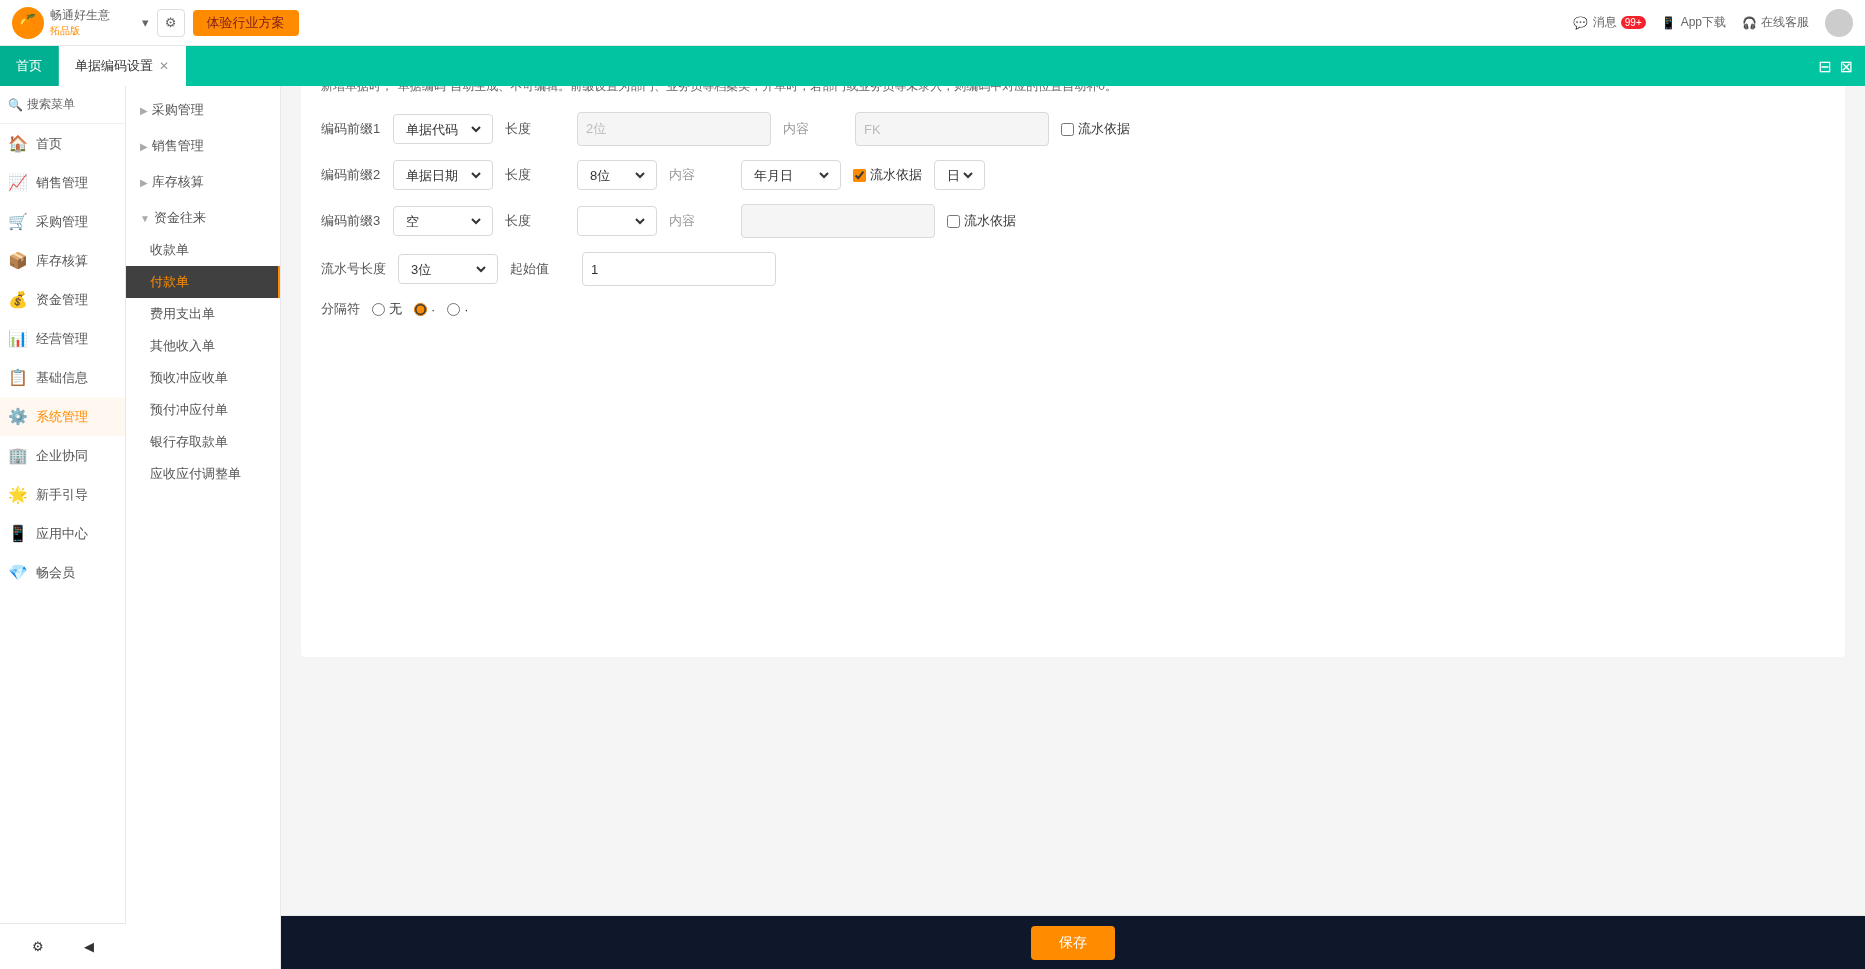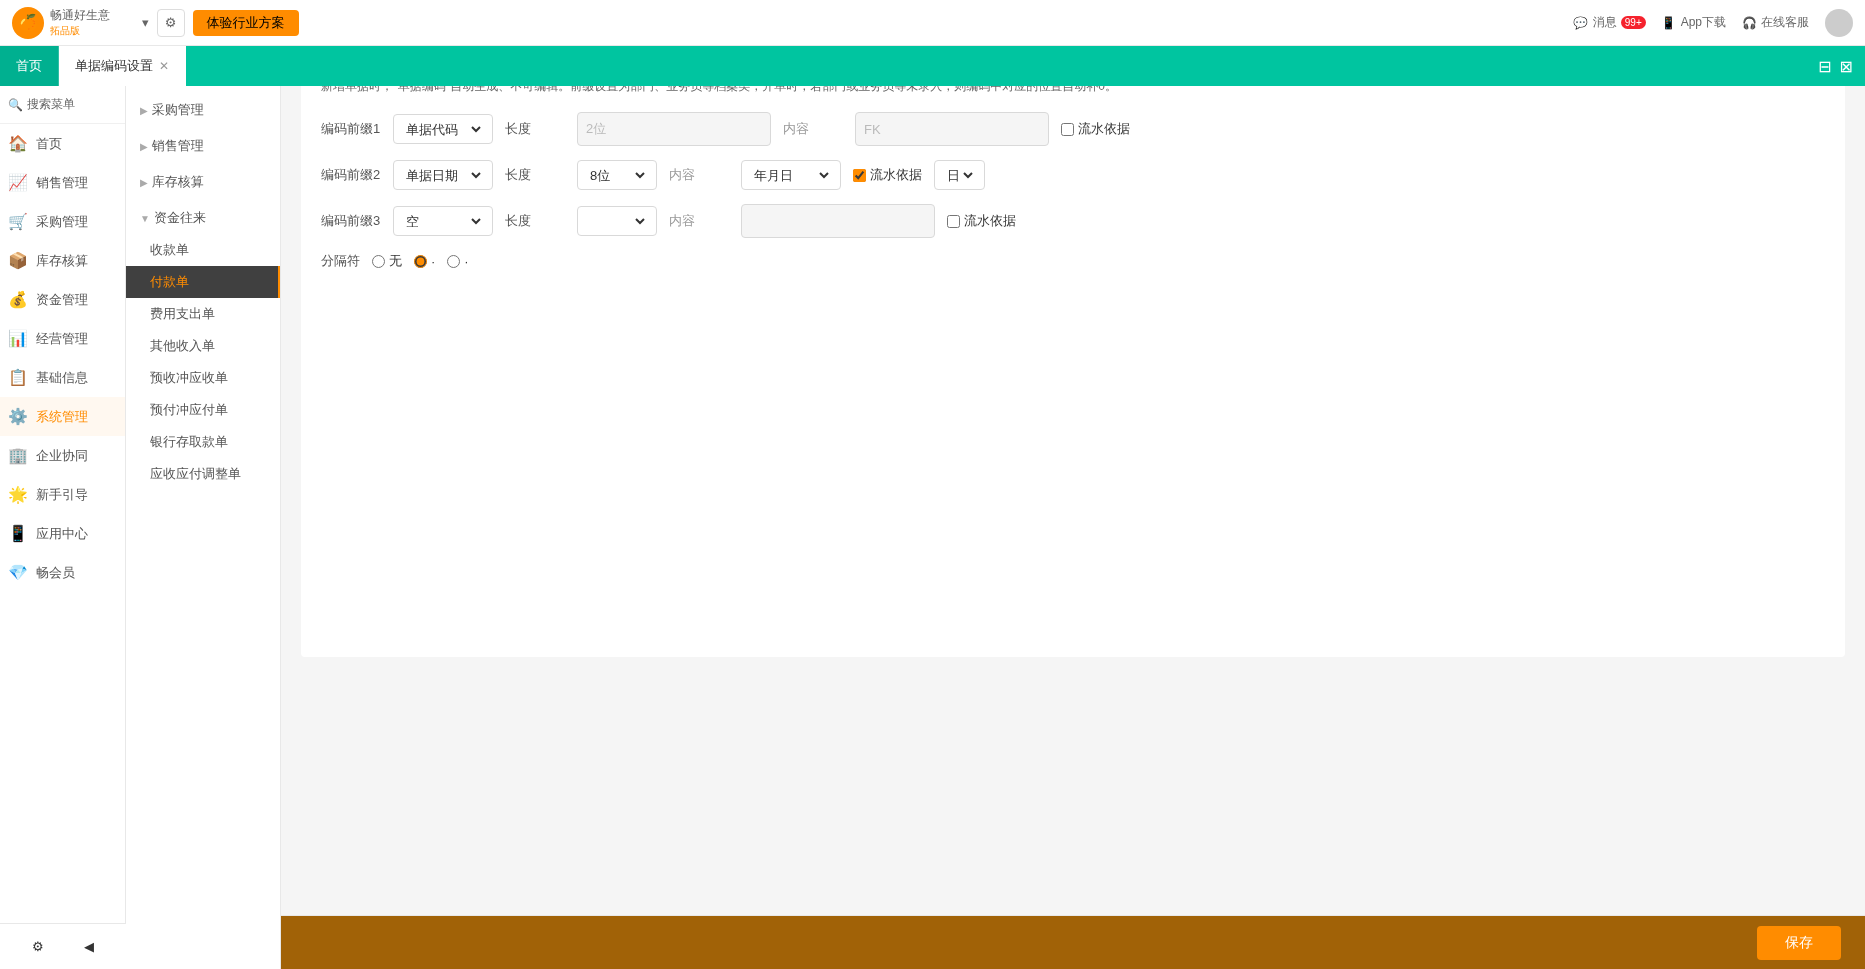--- a/index.html
+++ b/index.html
@@ -45,21 +45,21 @@
     }
     .gear-btn {
       width: 28px; height: 28px;
       border: 1px solid #ddd;
       border-radius: 4px;
       display: flex; align-items: center; justify-content: center;
       cursor: pointer; color: #666;
     }
     .trial-btn {
       background: #ff8c00;
-      color: #000000;
+      color: #7f1d1d;
       border: none;
       padding: 4px 14px;
       border-radius: 4px;
       cursor: pointer;
       font-size: 13px;
     }
     .header-right {
       display: flex;
       align-items: center;
       gap: 16px;
@@ -313,23 +313,23 @@
       display: flex; align-items: center; gap: 12px;
       margin-top: 10px;
     }
     .separator-label { color: #555; font-size: 13px; }
 
     
     .save-bar {
       position: fixed;
       bottom: 0; left: 281px; right: 0;
       height: 54px;
-      background: #a16207;
+      background: #0f172a;
       border-top: 1px solid #e8e8e8;
-      display: flex; align-items: center; justify-content: flex-end;
+      display: flex; align-items: center; justify-content: center;
       padding: 0 24px;
       z-index: 80;
     }
     .save-btn {
       background: #ff8c00;
       color: white;
       border: none;
       padding: 8px 28px;
       border-radius: 4px;
       font-size: 14px;
@@ -575,20 +575,32 @@
       </div>
       <span class="form-label content-value">内容</span>
       <input class="form-input" type="text" value="" disabled="" style="">
       <div class="checkbox-item">
         <input type="checkbox" style="">
         <span>流水依据</span>
       </div>
     </div>
 
     
+    <div class="form-row">
+      <span class="form-label">流水号长度</span>
+      <div class="form-select">
+        <select>
+          <option>3位</option>
+          <option>4位</option>
+          <option>5位</option>
+        </select>
+      </div>
+      <span class="form-label">起始值</span>
+      <input class="form-input" type="text" value="1" style="">
+    </div>
 
     
     <div class="separator-row">
       <span class="separator-label">分隔符</span>
       <label class="radio-item">
         <input type="radio" name="separator" style="">
         <span>无</span>
       </label>
       <label class="radio-item">
         <input type="radio" name="separator" checked="" style="">

